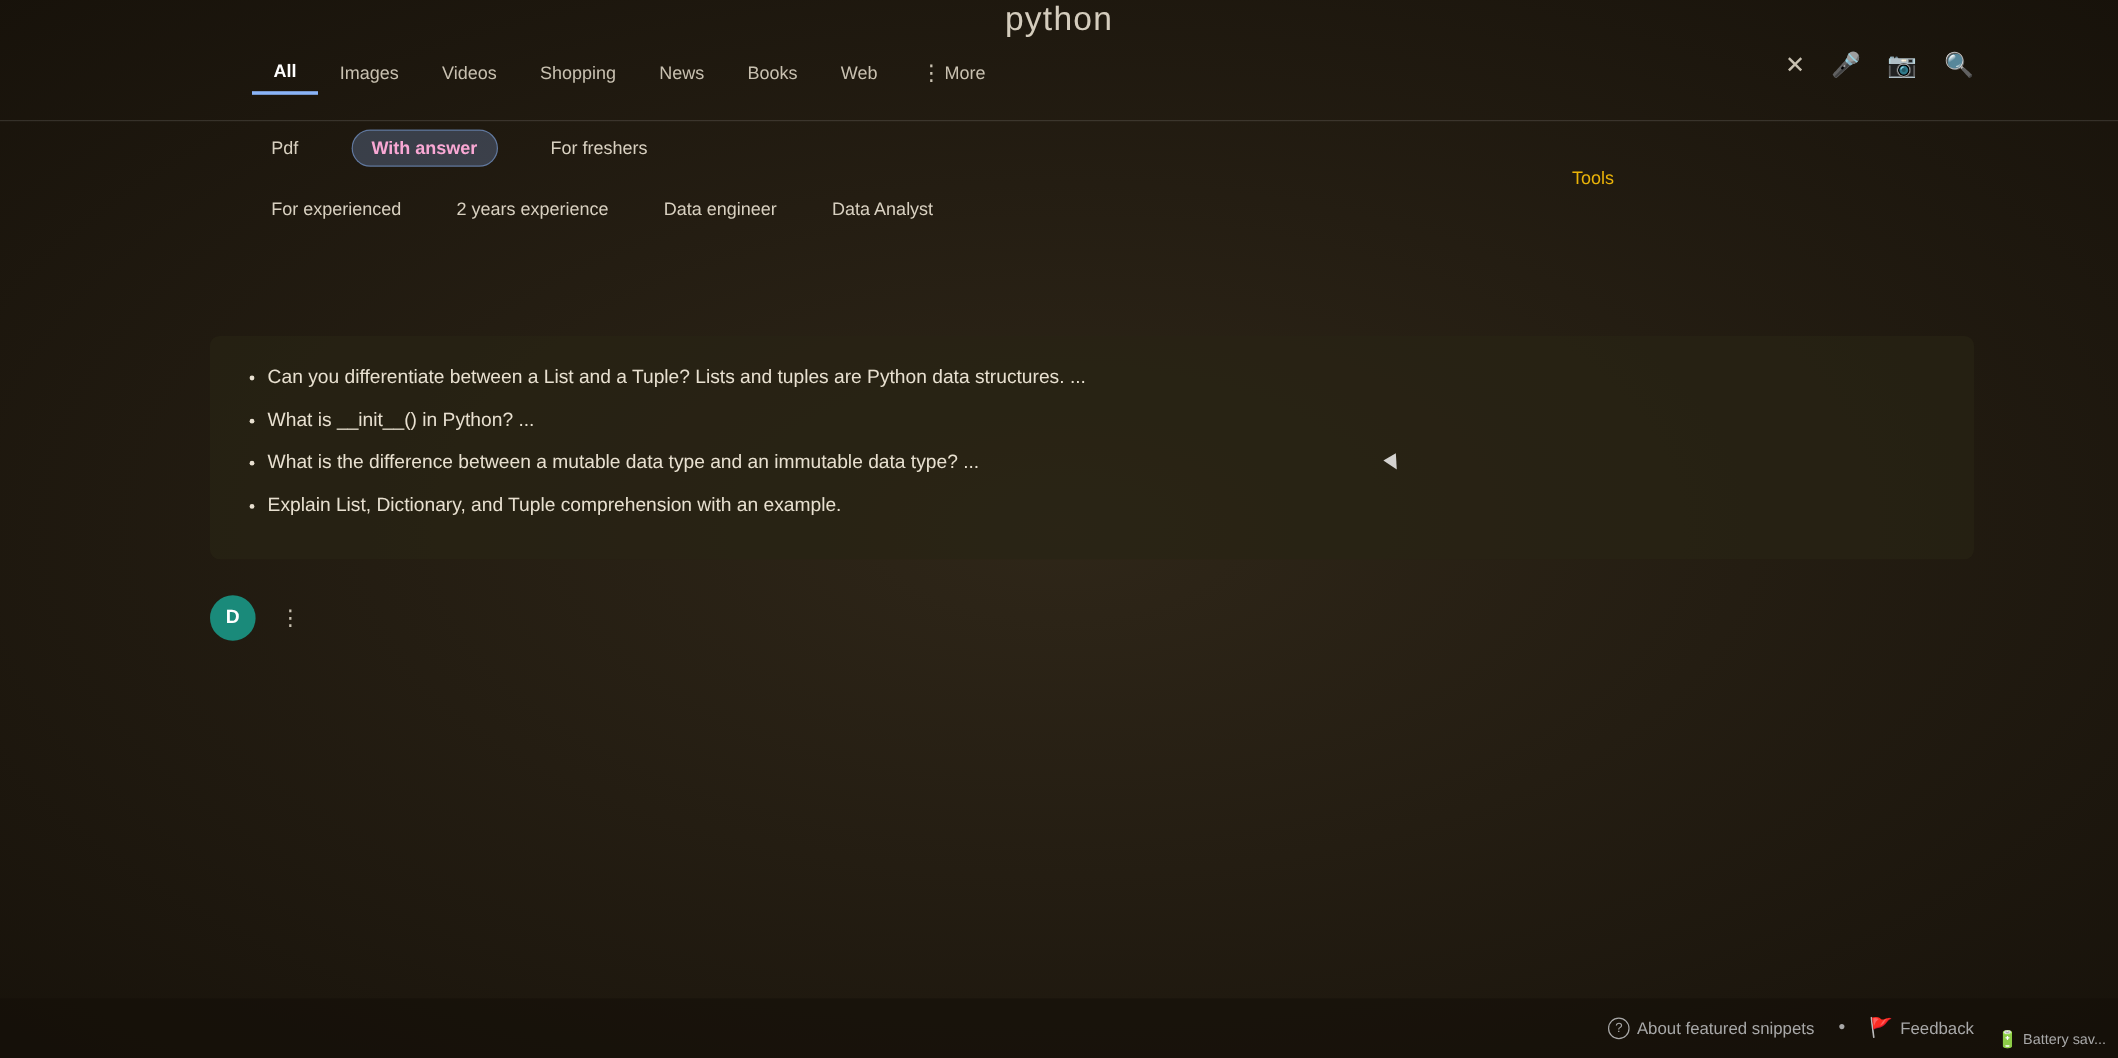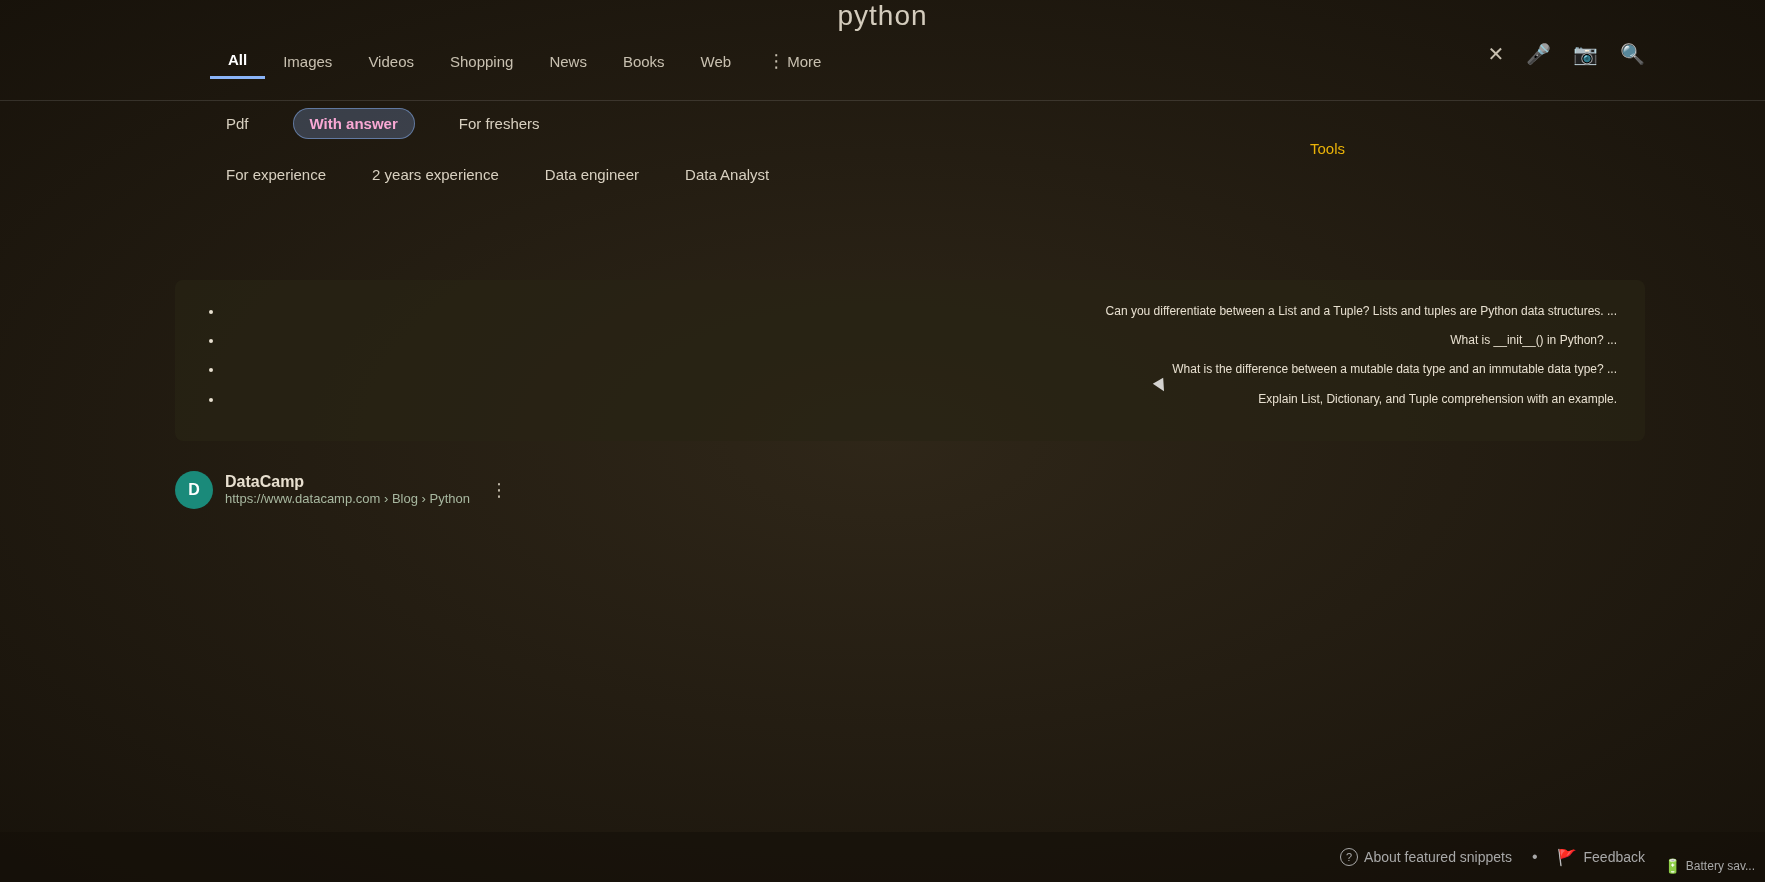--- a/index.html
+++ b/index.html
@@ -178,24 +178,23 @@
       margin-bottom: 18px;
     }
 
     .snippet-list {
       list-style: disc;
       padding-left: 20px;
     }
 
     .snippet-list li {
       color: #e8e0d0;
-      font-size: 12px;
+      font-size: 16px;
       line-height: 1.6;
       margin-bottom: 10px;
-      text-align: right;
     }
 
     
     .result-source {
       display: flex;
       align-items: center;
       gap: 12px;
       margin-top: 30px;
       margin-bottom: 6px;
     }
@@ -372,43 +371,39 @@
 
   <div class="filter-row-1">
     <div class="filter-chip">Pdf</div>
     <div class="filter-chip active">With answer</div>
     <div class="filter-chip">For freshers</div>
   </div>
 
   <div class="tools-label">Tools</div>
 
   <div class="filter-row-2">
-    <div class="filter-chip">For experience</div>
+    <div class="filter-chip">For experienced</div>
     <div class="filter-chip">2 years experience</div>
     <div class="filter-chip">Data engineer</div>
     <div class="filter-chip">Data Analyst</div>
   </div>
 
   <div class="main-content">
 
     <div class="snippet-box">
       <ul class="snippet-list">
         <li>Can you differentiate between a List and a Tuple? Lists and tuples are Python data structures. ...</li>
         <li>What is __init__() in Python? ...</li>
         <li>What is the difference between a mutable data type and an immutable data type? ...</li>
         <li>Explain List, Dictionary, and Tuple comprehension with an example.</li>
       </ul>
     </div>
 
     <div class="result-source">
       <div class="site-favicon">D</div>
-      <div class="site-info">
-        <span class="site-name">DataCamp</span>
-        <span class="site-url">https://www.datacamp.com › Blog › Python</span>
-      </div>
       <span class="site-menu-icon">⋮</span>
     </div>
 
 
   </div>
 
   <div class="cursor"></div>
 
   <div class="bottom-bar">
     <div class="bottom-bar-items">

